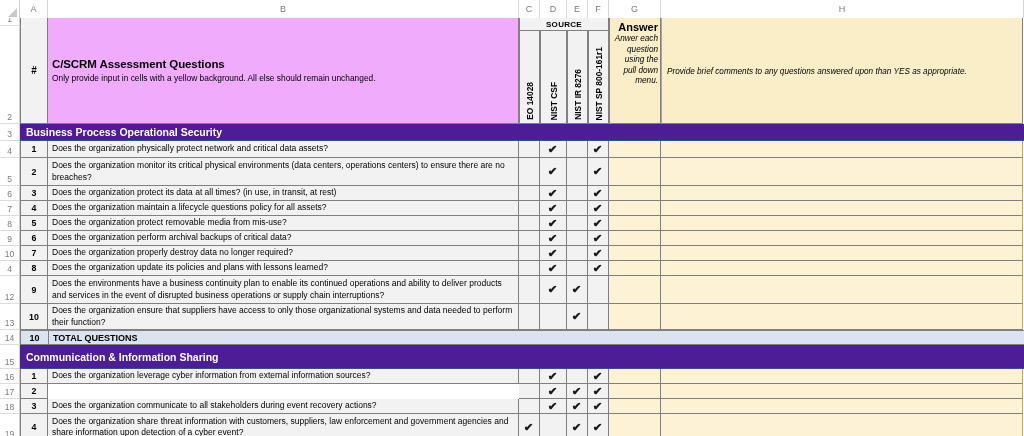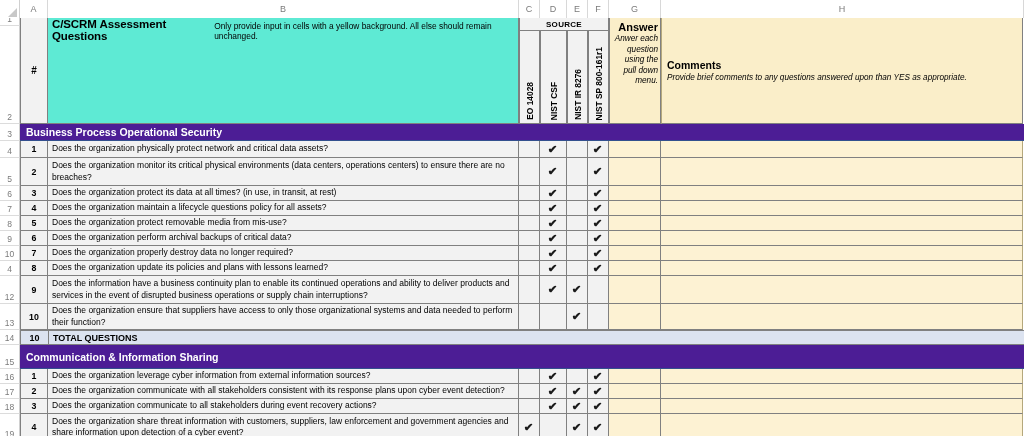--- a/index.html
+++ b/index.html
@@ -69,23 +69,23 @@
   }
 
   
   .hdr-a{
     background:#f2f2f2;
     display:flex;align-items:center;justify-content:center;
     font-weight:bold;font-size:10px;
     border-left:1px solid #808080;
   }
   .hdr-b{
-    background:#5eead4;
+    background:#f0abfc;
     padding:0 0 0 4px;
-    display:flex;flex-direction:row;justify-content:center;
+    display:flex;flex-direction:column;justify-content:center;
   }
   .hdr-b .t1{font-weight:bold;font-size:11.5px;letter-spacing:-.1px;}
   .hdr-b .t2{font-size:8.4px;margin-top:3px;}
 
   .src-band{
     background:#f2f2f2;
     display:flex;align-items:center;justify-content:center;
     font-weight:bold;font-size:8px;letter-spacing:.3px;
     border-left:1px solid #808080;
   }
@@ -230,21 +230,20 @@
       <span>NIST IR 8276</span>
     </div>
     <div class="cell vhdr" style="left: 588px; top: 31px; width: 21px; height: 93px; position: absolute;">
       <span>NIST SP 800-161r1</span>
     </div>
     <div class="cell hdr-g" style="left: 609px; top: 18px; width: 52px; height: 106px; text-align: right;">
       <span class="gt1">Answer</span>
       <span class="gt2">Anwer each question using the pull down menu.</span>
     </div>
     <div class="cell hdr-h" style="left: 661px; top: 18px; width: 362px; height: 106px;">
-      <div class="ht1">Comments</div>
       <div class="ht2">Provide brief comments to any questions answered upon than YES as appropriate.</div>
     </div>
     <div class="section-band" style="left: 20px; top: 124px; width: 1004px; height: 17px;">Business Process Operational Security</div>
     <div class="cell q-num" style="left: 20px; width: 28px; top: 141px; height: 17px;">1</div>
     <div class="cell q-text" style="left: 48px; width: 471px; top: 141px; height: 17px;">Does the organization physically protect network and critical data assets?</div>
     <div class="cell src-cell" style="left: 519px; width: 21px; top: 141px; height: 17px;"></div>
     <div class="cell src-cell" style="left: 540px; width: 27px; top: 141px; height: 17px;">
       <span class="check">✔</span>
     </div>
     <div class="cell src-cell" style="left: 567px; width: 21px; top: 141px; height: 17px;"></div>
@@ -331,21 +330,21 @@
     <div class="cell src-cell" style="left: 540px; width: 27px; top: 261px; height: 15px;">
       <span class="check">✔</span>
     </div>
     <div class="cell src-cell" style="left: 567px; width: 21px; top: 261px; height: 15px;"></div>
     <div class="cell src-cell" style="left: 588px; width: 21px; top: 261px; height: 15px;">
       <span class="check">✔</span>
     </div>
     <div class="cell ans-cell" style="left: 609px; width: 52px; top: 261px; height: 15px;"></div>
     <div class="cell cmt-cell" style="left: 661px; width: 362px; top: 261px; height: 15px;"></div>
     <div class="cell q-num" style="left: 20px; width: 28px; top: 276px; height: 28px;">9</div>
-    <div class="cell q-text" style="left: 48px; width: 471px; top: 276px; height: 28px;">Does the information have a business continuity plan to enable its continued operations and ability to deliver products and services in the event of disrupted business operations or supply chain interruptions?</div>
+    <div class="cell q-text" style="left: 48px; width: 471px; top: 276px; height: 28px;">Does the environments have a business continuity plan to enable its continued operations and ability to deliver products and services in the event of disrupted business operations or supply chain interruptions?</div>
     <div class="cell src-cell" style="left: 519px; width: 21px; top: 276px; height: 28px;"></div>
     <div class="cell src-cell" style="left: 540px; width: 27px; top: 276px; height: 28px;">
       <span class="check">✔</span>
     </div>
     <div class="cell src-cell" style="left: 567px; width: 21px; top: 276px; height: 28px;">
       <span class="check">✔</span>
     </div>
     <div class="cell src-cell" style="left: 588px; width: 21px; top: 276px; height: 28px;"></div>
     <div class="cell ans-cell" style="left: 609px; width: 52px; top: 276px; height: 28px;"></div>
     <div class="cell cmt-cell" style="left: 661px; width: 362px; top: 276px; height: 28px;"></div>
@@ -369,21 +368,20 @@
     <div class="cell src-cell" style="left: 540px; width: 27px; top: 369px; height: 15px;">
       <span class="check">✔</span>
     </div>
     <div class="cell src-cell" style="left: 567px; width: 21px; top: 369px; height: 15px;"></div>
     <div class="cell src-cell" style="left: 588px; width: 21px; top: 369px; height: 15px;">
       <span class="check">✔</span>
     </div>
     <div class="cell ans-cell" style="left: 609px; width: 52px; top: 369px; height: 15px;"></div>
     <div class="cell cmt-cell" style="left: 661px; width: 362px; top: 369px; height: 15px;"></div>
     <div class="cell q-num" style="left: 20px; width: 28px; top: 384px; height: 15px;">2</div>
-    <div class="cell q-text" style="left: 48px; width: 471px; top: 384px; height: 15px;">Does the organization communicate with all stakeholders consistent with its response plans upon cyber event detection?</div>
     <div class="cell src-cell" style="left: 519px; width: 21px; top: 384px; height: 15px;"></div>
     <div class="cell src-cell" style="left: 540px; width: 27px; top: 384px; height: 15px;">
       <span class="check">✔</span>
     </div>
     <div class="cell src-cell" style="left: 567px; width: 21px; top: 384px; height: 15px;">
       <span class="check">✔</span>
     </div>
     <div class="cell src-cell" style="left: 588px; width: 21px; top: 384px; height: 15px;">
       <span class="check">✔</span>
     </div>

